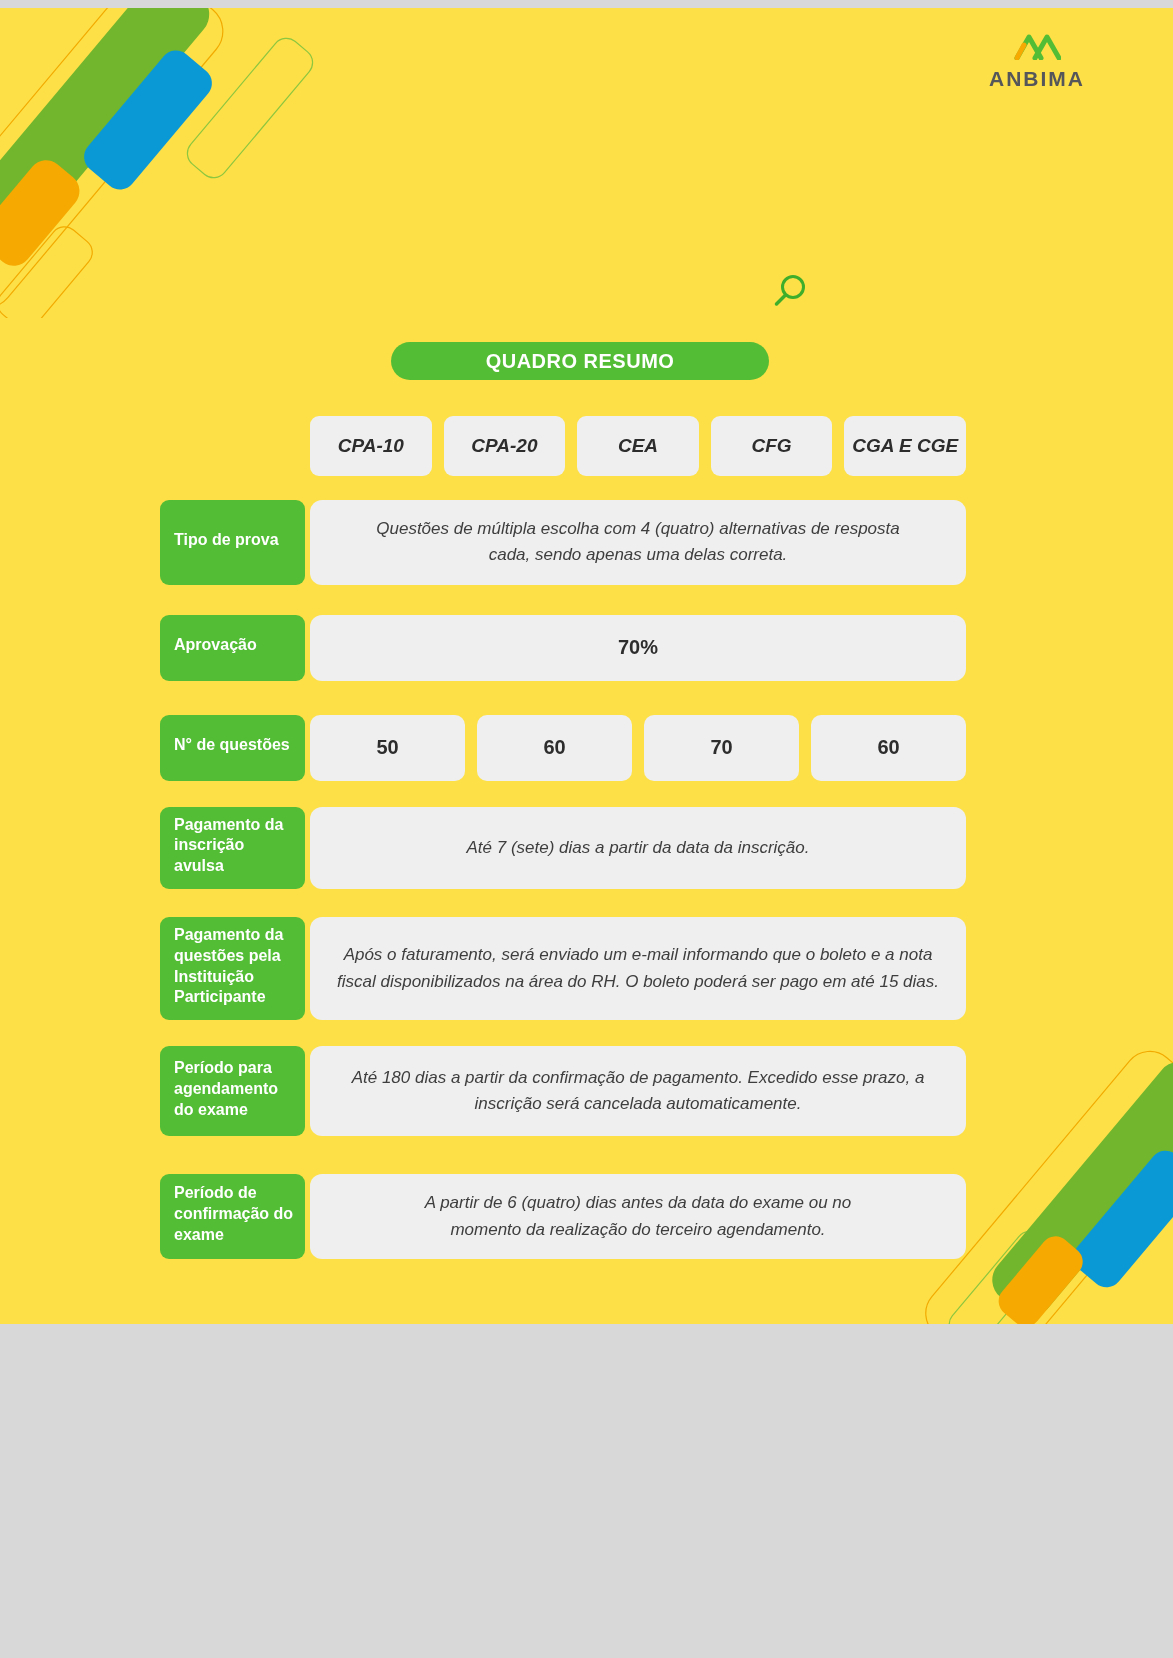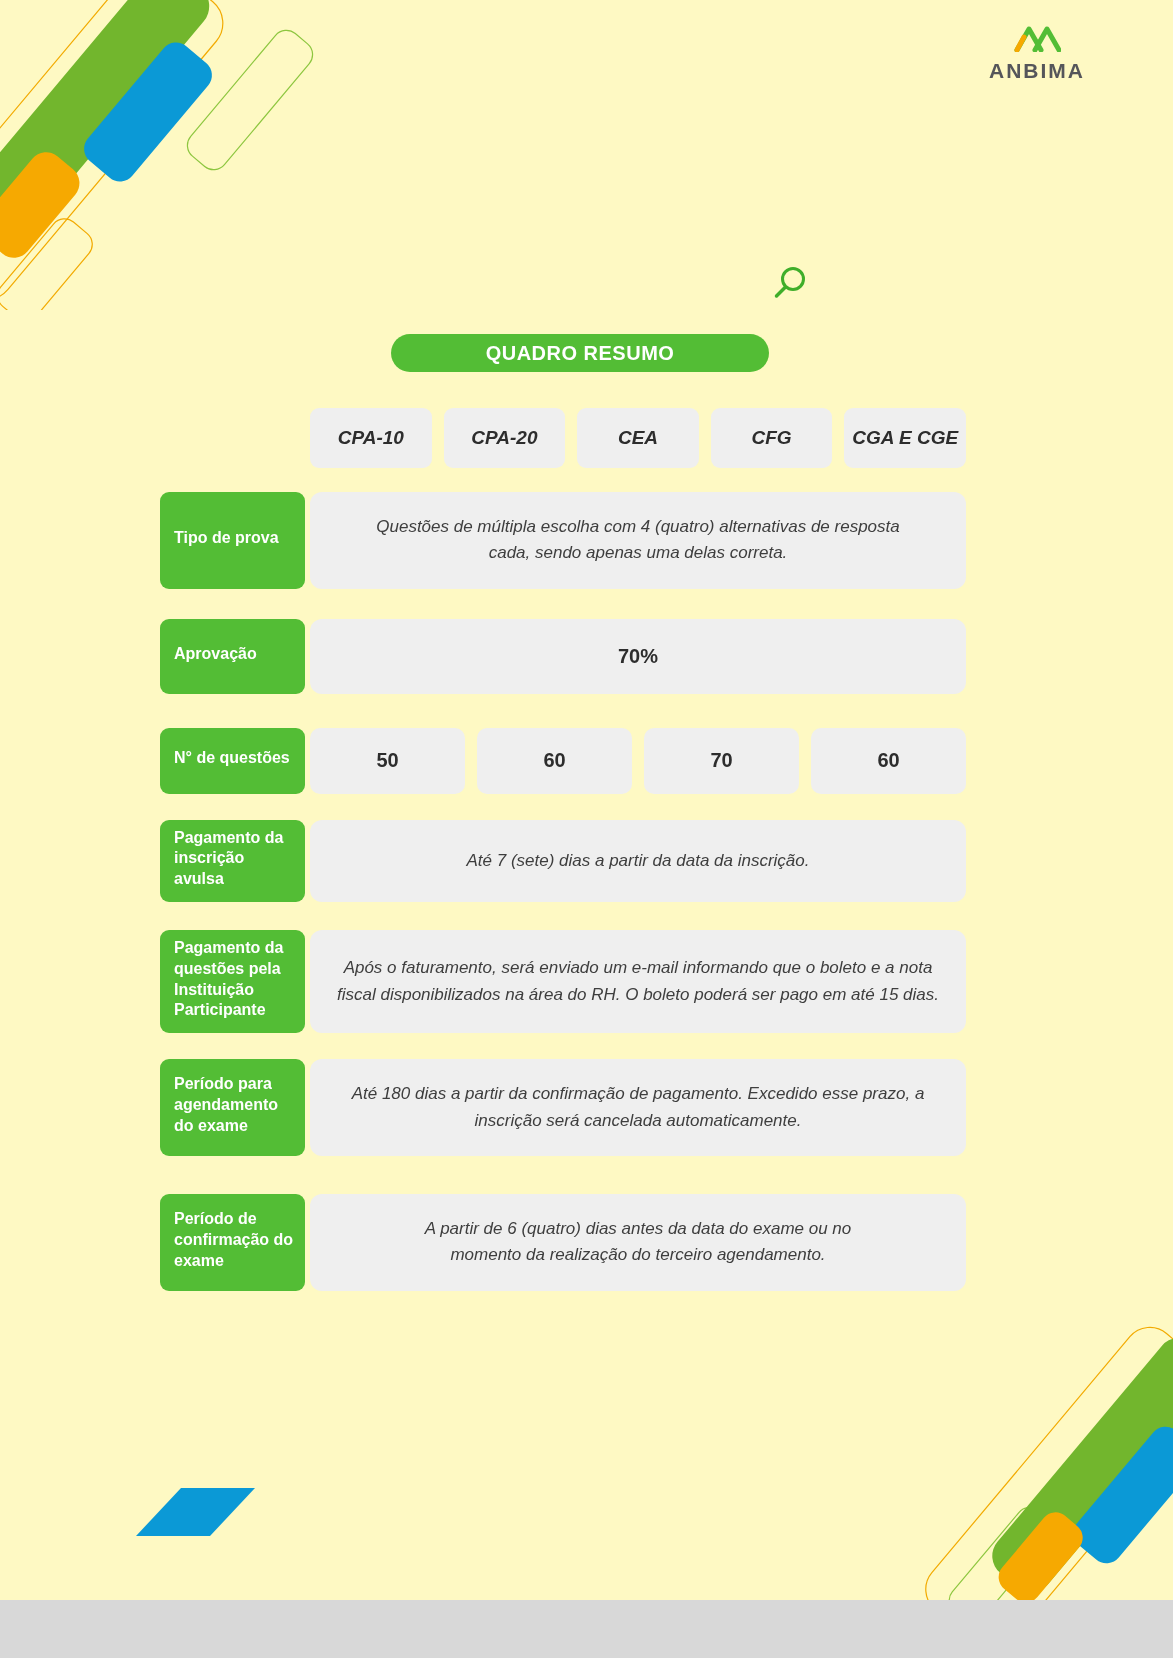--- a/index.html
+++ b/index.html
@@ -6,22 +6,22 @@
     --ui-green:#53bd35;
     --decor-green:#72b62d;
     --blue:#0b99d6;
     --yellow:#f6a901;
     --box-gray:#efefef;
     --text-dark:#3e3e3e;
   }
   *{box-sizing:border-box;margin:0;padding:0}
   body{background:#d8d8d8;font-family:"Liberation Sans", sans-serif;}
   .page{
-    position:relative;width:1173px;height:1600px;background:#fef9c3;
-    margin:0 auto;overflow:hidden;
+    position:relative;width:1173px;height:1316px;background:#fde047;
+    margin:8px auto;overflow:hidden;
   }
   
   .decor{position:absolute;pointer-events:none}
   .decor-tl{top:0;left:0}
   .decor-br{bottom:0;right:0}
   .decor-bl{top:1486px;left:128px}
   
   .logo{position:absolute;top:24px;right:84px;width:104px;text-align:center}
   .logo-word{font-weight:bold;font-size:21px;letter-spacing:2px;color:#55565a;margin-top:3px}
   
@@ -48,21 +48,21 @@
     display:flex;align-items:center;
     color:#fff;font-weight:bold;font-size:16px;line-height:1.3;
     padding:8px 8px 12px 14px;
   }
   .rlabel.center{justify-content:center;padding-left:8px;text-align:center}
   .rcontent{flex:1;display:flex;gap:12px}
   .span-box{
     flex:1;background:var(--box-gray);border-radius:12px;
     display:flex;align-items:center;justify-content:center;text-align:center;
     font-style:italic;font-size:17px;color:var(--text-dark);line-height:1.55;
-    padding:22px 24px;
+    padding:16px 24px;
   }
   .span-box .strong{font-style:normal;font-weight:bold;font-size:20px;color:#2d2d2d}
   .cell{
     flex:1;background:var(--box-gray);border-radius:10px;
     display:flex;align-items:center;justify-content:center;
     font-weight:bold;font-size:19px;color:#2d2d2d;white-space:nowrap;
   }
   .cell.num{font-size:20px}
   .w560{max-width:560px}
   .w680{max-width:690px}

